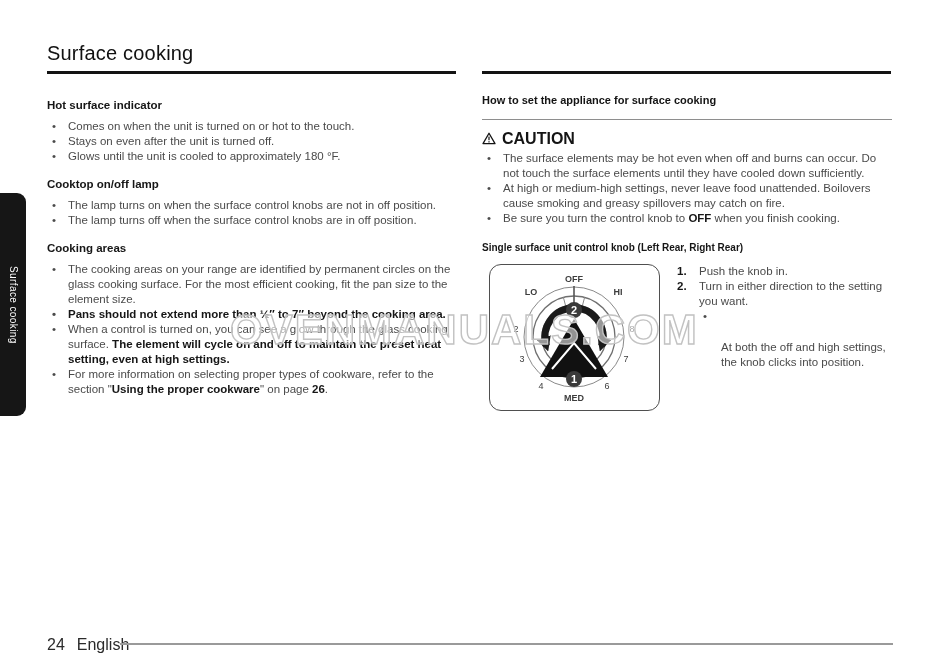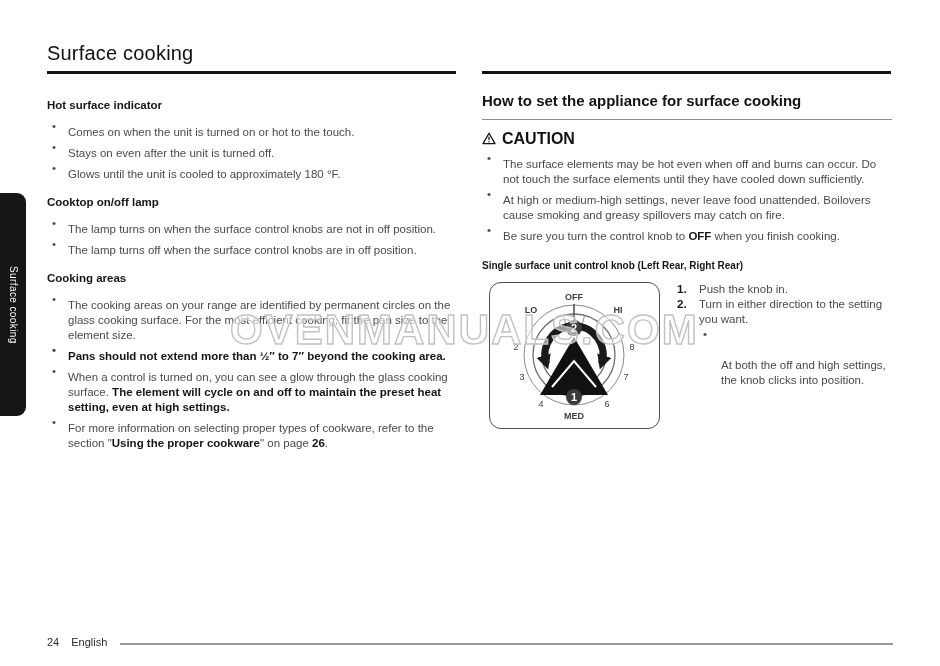--- a/index.html
+++ b/index.html
@@ -22,43 +22,43 @@
   
   .col { position:absolute; top:92px; width:410px; font-size:11.5px; line-height:15px; }
   .col.left { left:47px; }
   .col.right { left:482px; }
 
   h3.sec { font-size:11.5px; font-weight:bold; color:#161616; margin:13px 0 7px 0; line-height:14px; }
   h3.sec.first { margin-top:6px; }
   ul.blist { list-style:none; }
   ul.blist li { display:flex; margin:0; }
   ul.blist .bk { width:21px; flex:0 0 21px; color:#4a4a4a; padding-left:5px; }
-  ul.blist .bt { flex:1;margin-top:6px; }
+  ul.blist .bt { flex:1; }
   .bd { font-weight:bold; color:#161616; }
 
-  h2.rh { font-size:15px; font-weight:bold; color:#141414; line-height:17px;
+  h2.rh { font-size:11px; font-weight:bold; color:#141414; line-height:17px;
     padding-bottom:10px; border-bottom:1px solid #8e8e8e; }
   .caution-row { display:flex; align-items:center; gap:6px; margin:11px 0 5px 0; }
   .caution-row .cl { font-size:16px; font-weight:bold; color:#141414; }
 
   h3.knob-h { font-size:10px; font-weight:bold; color:#161616; margin:14px 0 9px 0; }
 
   .fig-row { display:flex; align-items:flex-start; }
   .knob-box { margin-left:7px; width:171px; height:147px; border:1.5px solid #4f4f4f;
     border-radius:12px; flex:0 0 auto; background:#fff; }
   .steps { margin-left:17px; width:216px; }
   .step { display:flex; }
   .step .sn { width:22px; flex:0 0 22px; font-weight:bold; color:#161616; }
   .step .st { flex:1; }
   .substep { display:flex; margin-left:22px; }
   .substep .bk { width:22px; flex:0 0 22px; padding-left:4px; }
   .substep .bt { flex:1;margin-top:31px; }
 
   
-  .footer-text { position:absolute; left:47px; top:636px; font-size:11px; color:#2b2b2b; display:flex; gap:12px; }
+  .footer-text { position:absolute; left:47px; top:636px; font-size:16px; color:#2b2b2b; display:flex; gap:12px; }
   .footer-line { position:absolute; left:120px; top:643px; width:773px; height:1.5px; background:#9a9a9a; }
 
   
   .watermark { position:absolute; left:228px; top:301px; width:492px; height:56px;
     z-index:40; pointer-events:none; }
 </style>
 </head>
 <body>
 
 <div class="page">

